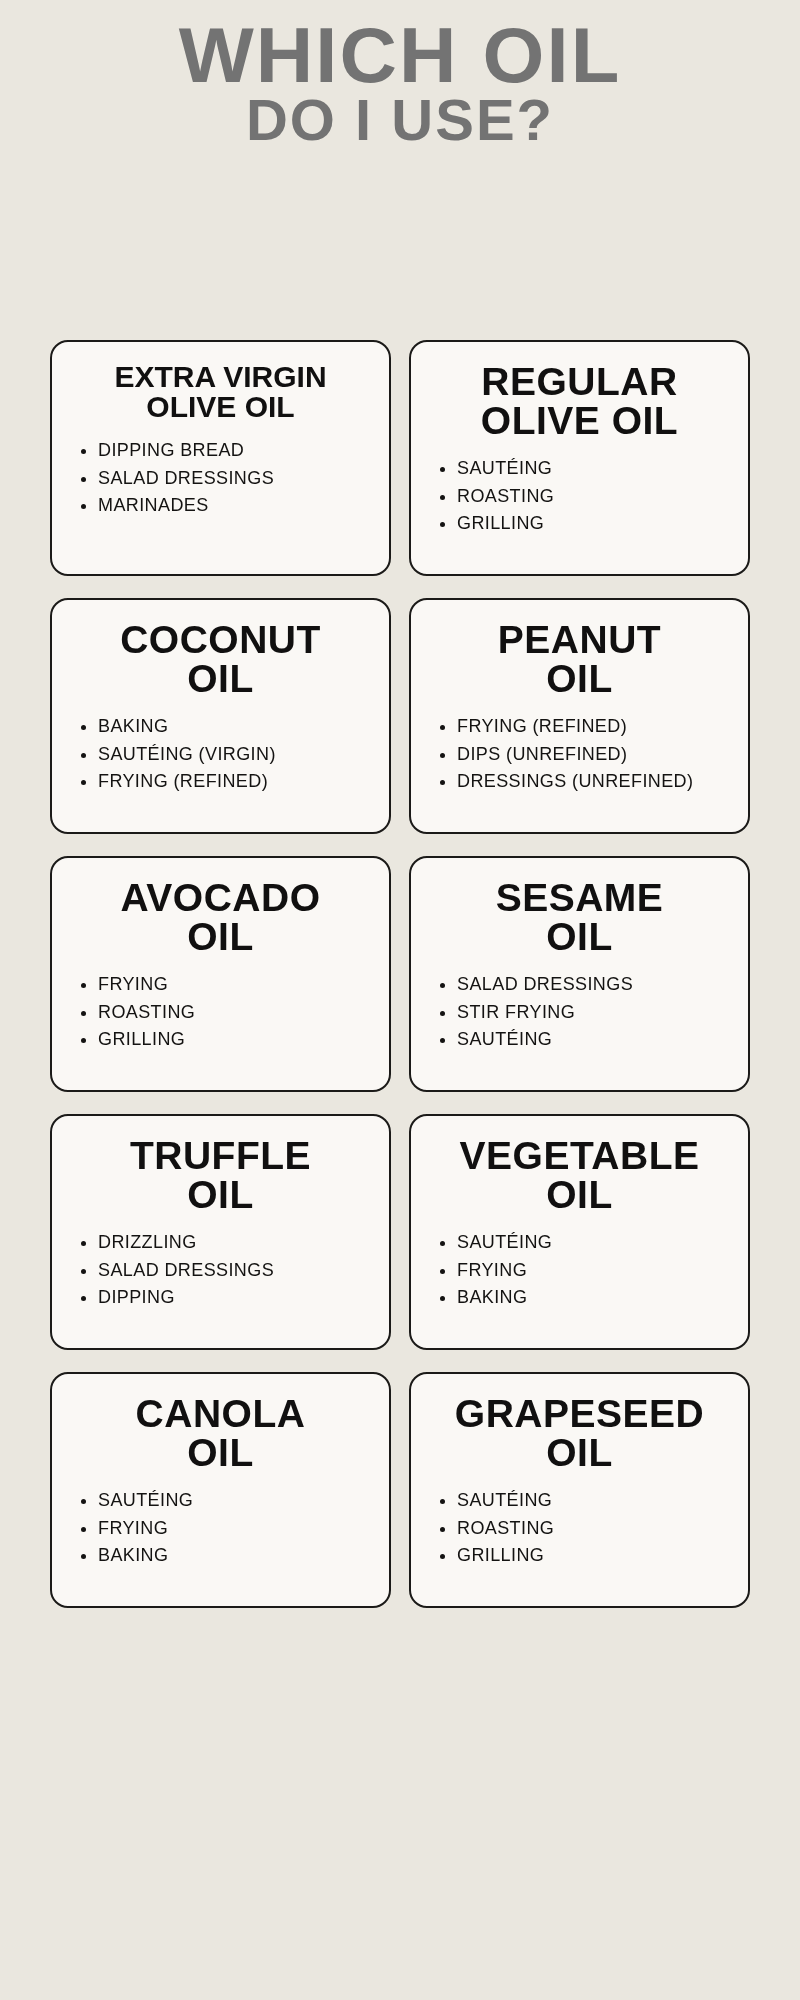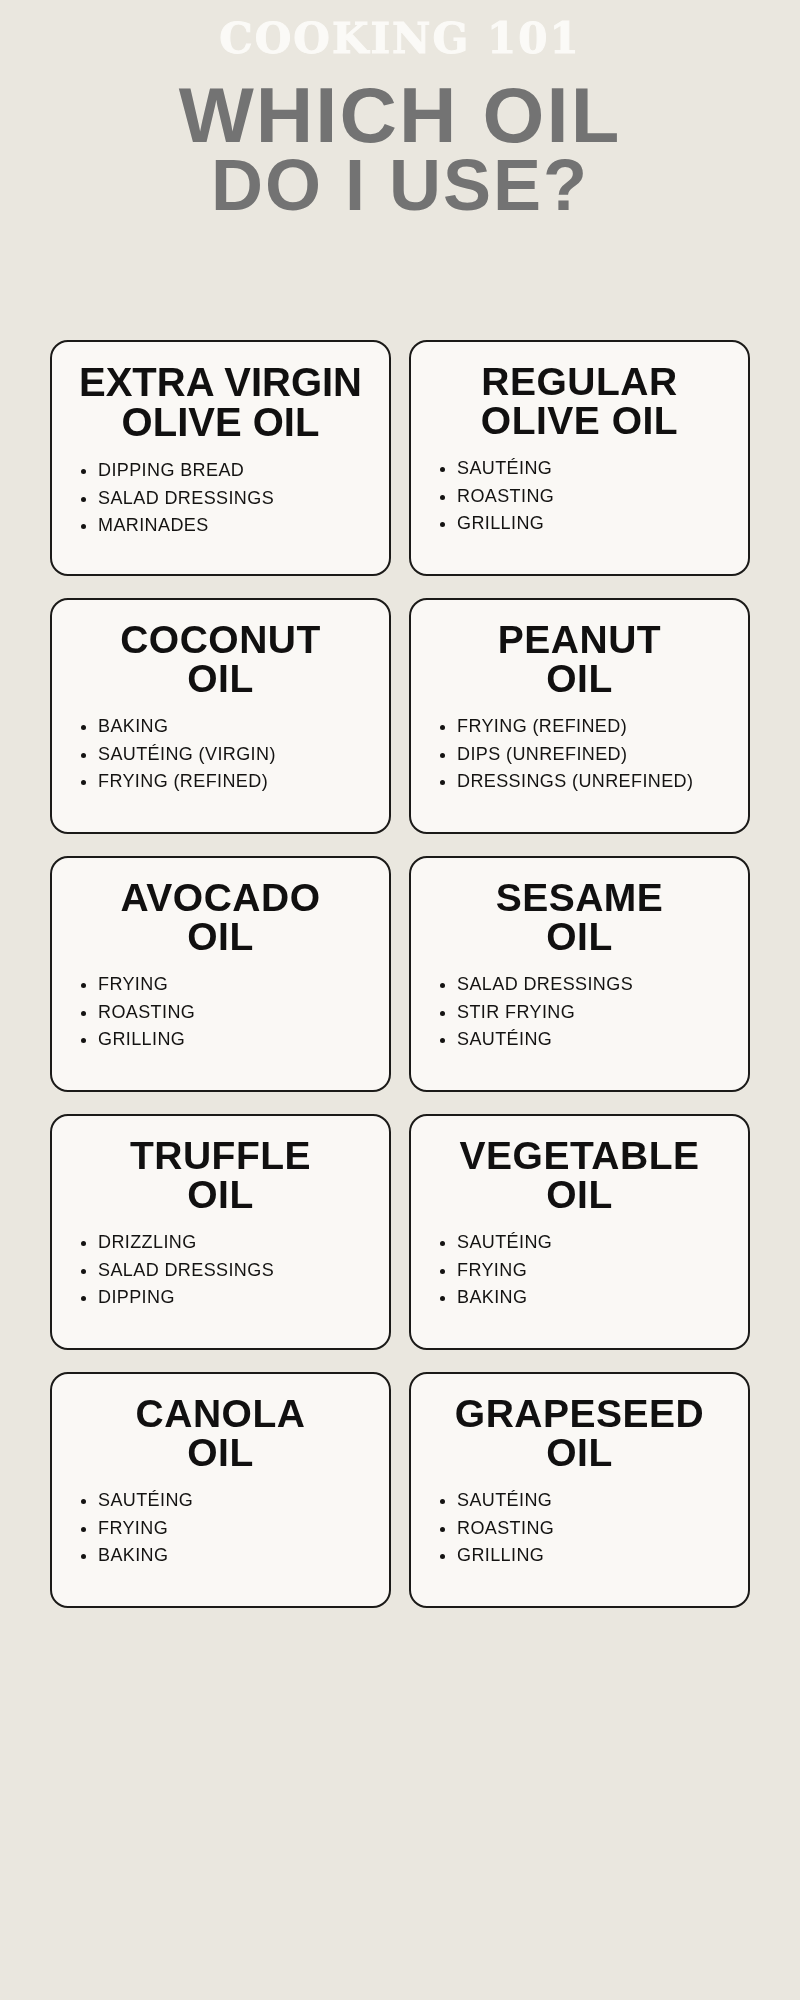--- a/index.html
+++ b/index.html
@@ -43,21 +43,21 @@
     letter-spacing: 1px;
   }
   .title .line1 {
     display: block;
     font-size: 78px;
     letter-spacing: 2px;
     transform: scaleX(1.02);
   }
   .title .line2 {
     display: block;
-    font-size: 72px;
+    font-size: 58px;
     letter-spacing: 2px;
     margin-top: 4px;
     text-align: center;
   }
 
   
   .grid {
     position: absolute;
     left: 50px;
     right: 50px;
@@ -79,42 +79,41 @@
     font-family: "Liberation Sans", sans-serif;
     font-weight: 700;
     text-transform: uppercase;
     font-size: 39px;
     line-height: 1.0;
     letter-spacing: 0.5px;
     color: #111010;
     margin: 2px 0 16px 0;
     white-space: pre-line;
   }
-  .card-title.tight { font-size: 40px; letter-spacing: 0px; }
+  .card-title.tight { font-size: 30px; letter-spacing: 0px; }
   .card ul {
     margin: 0;
     padding: 0 0 0 26px;
     list-style: disc;
   }
   .card li {
     font-family: "Liberation Sans", sans-serif;
     font-size: 18px;
     letter-spacing: 0.4px;
     text-transform: uppercase;
     color: #141312;
     line-height: 1.42;
     margin-bottom: 2px;
   }
 </style>
 </head>
 <body>
 
 <div class="page">
 
-  <div class="eyebrow">Cooking 101</div>
 
   <h1 class="title">
     <span class="line1">Which Oil</span>
     <span class="line2">Do I Use?</span>
   </h1>
 
   <div class="grid">
 
     <div class="card">
       <div class="card-title tight">Extra Virgin

